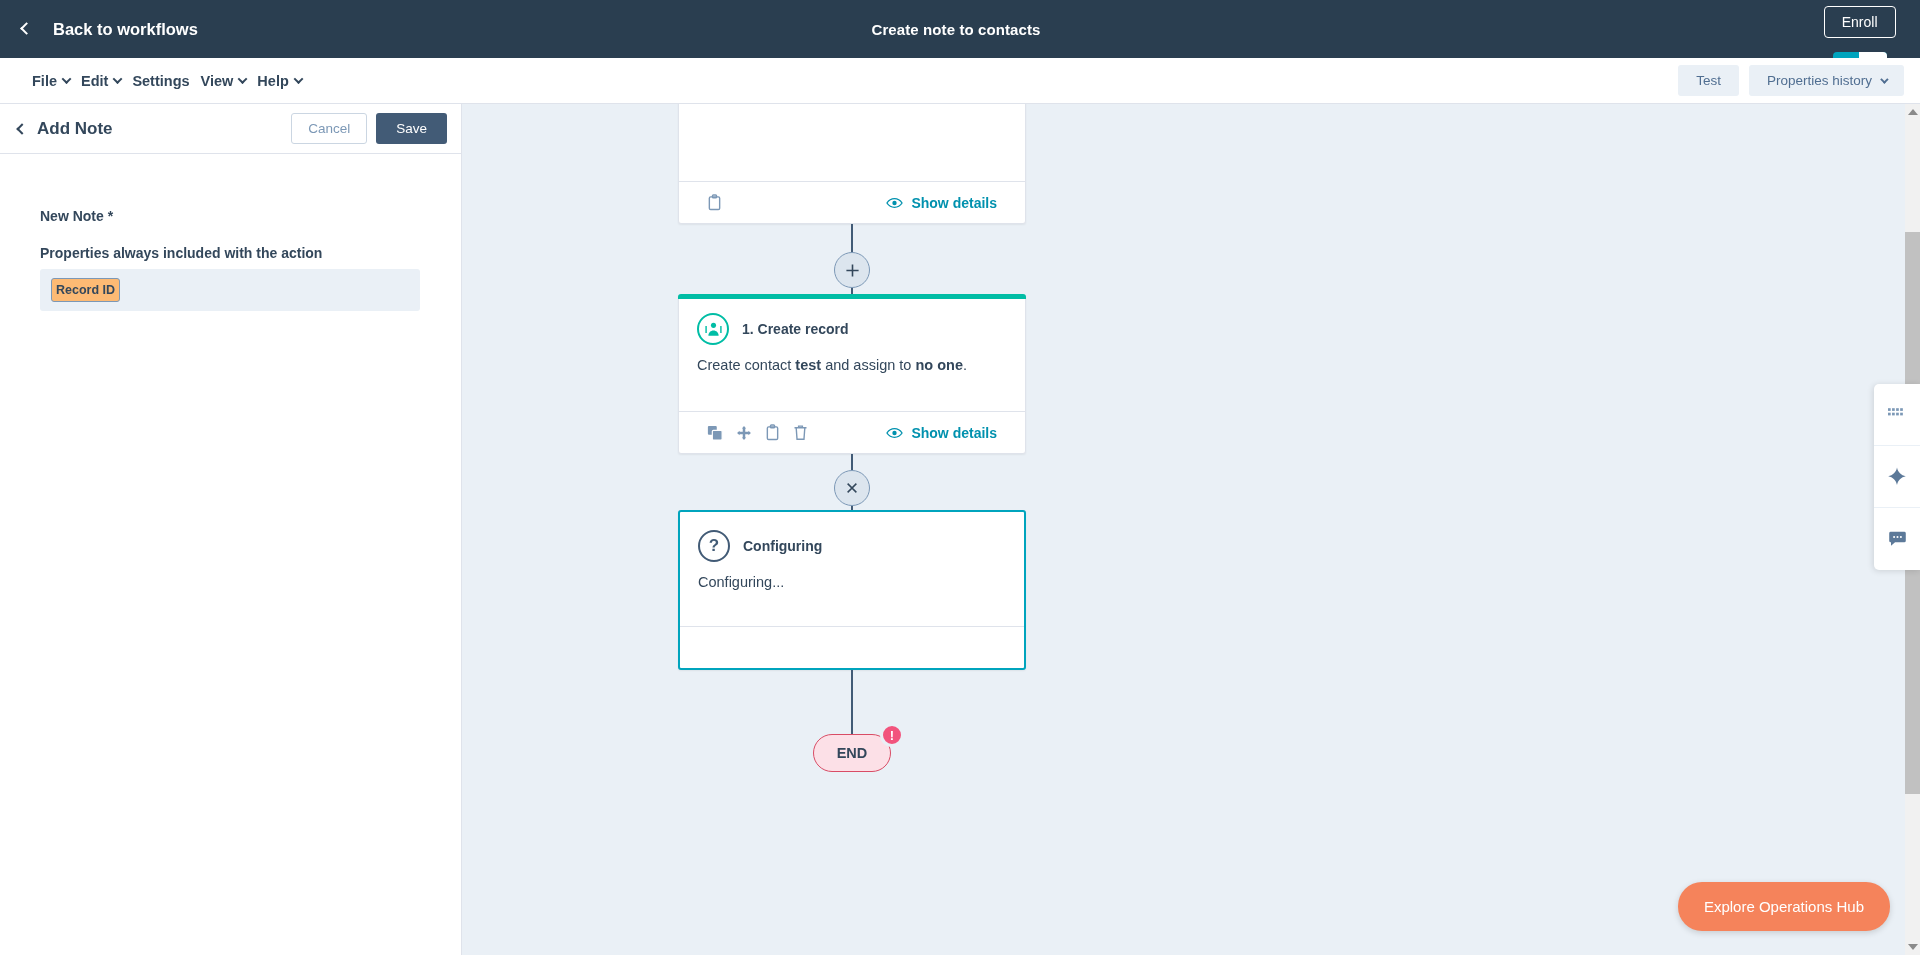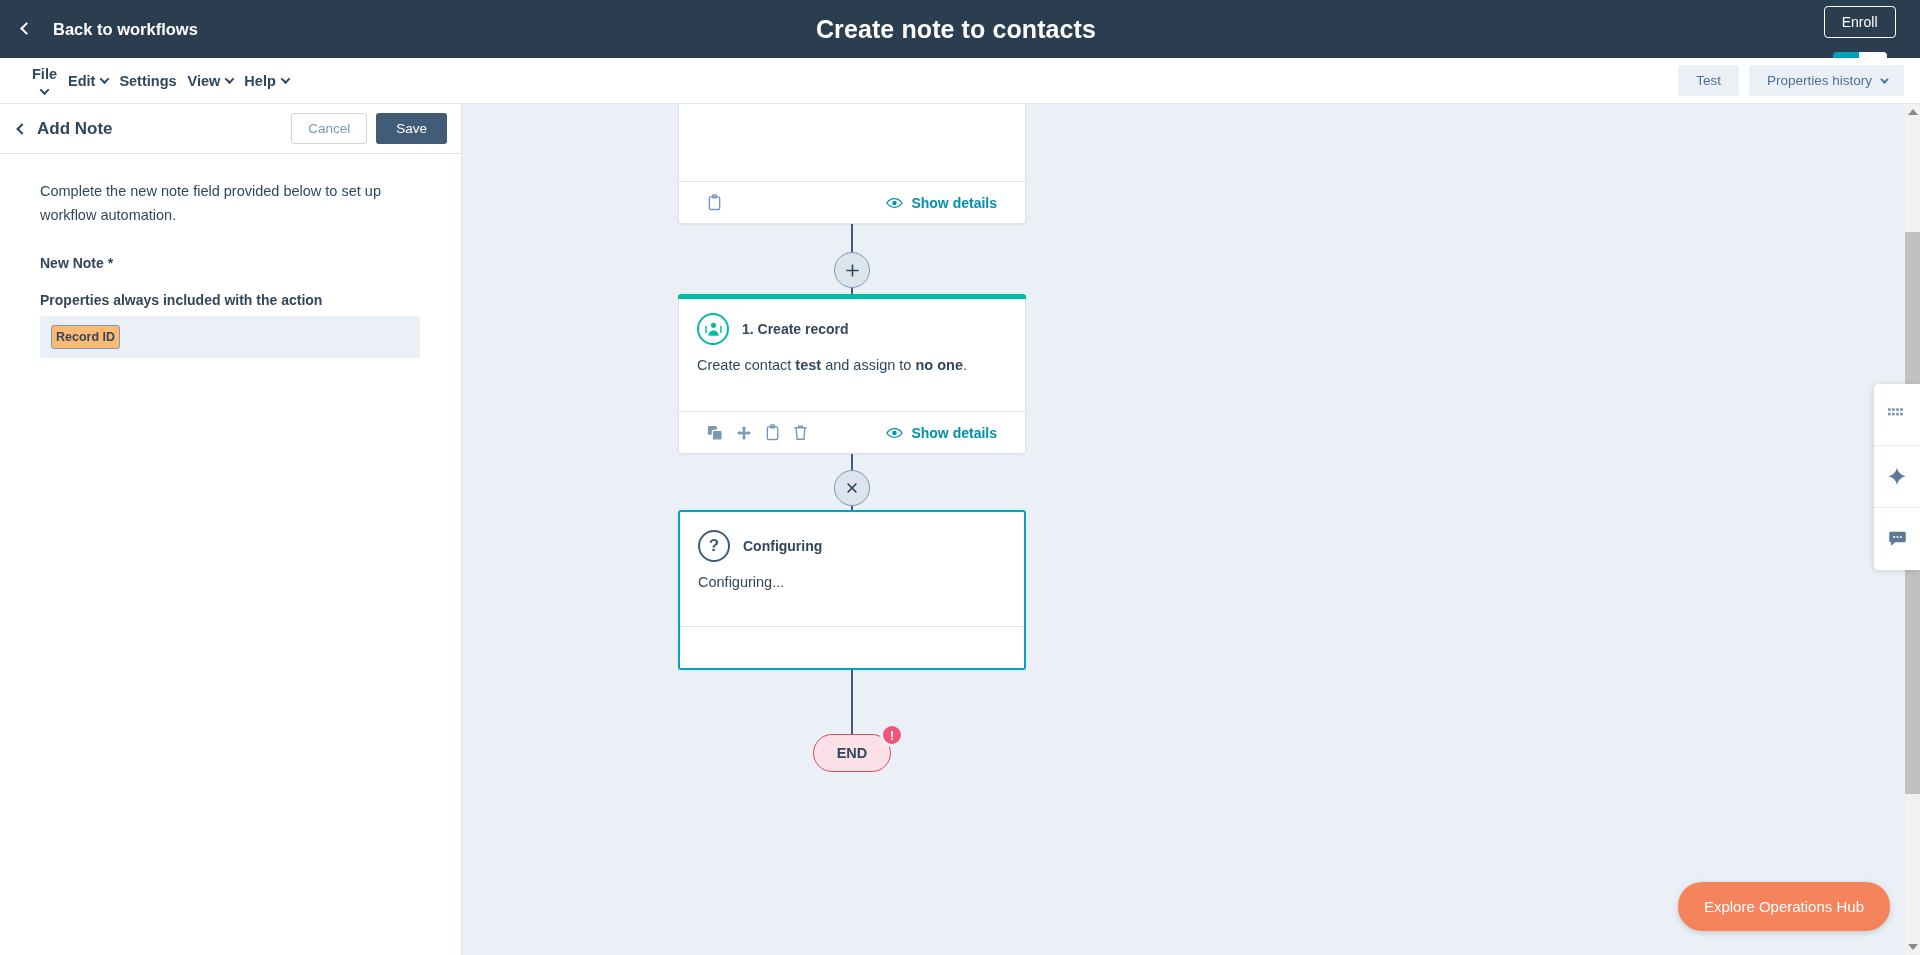--- a/index.html
+++ b/index.html
@@ -19,21 +19,21 @@
     display: flex; align-items: center; gap: 22px;
     margin-left: 22px; color: #ffffff;
     font-size: 16.5px; font-weight: bold; cursor: pointer;
   }
   .chev-left {
     width: 9px; height: 9px; border-left: 2.2px solid #fff; border-bottom: 2.2px solid #fff;
     transform: rotate(45deg); display: inline-block; margin-bottom: 1px;
   }
   .topbar-title {
     position: absolute; left: 0; width: 1912px; text-align: center;
-    color: #ffffff; font-size: 25px; font-weight: bold; letter-spacing: .1px;
+    color: #ffffff; font-size: 15px; font-weight: bold; letter-spacing: .1px;
     pointer-events: none;
   }
   .topbar-right {
     position: absolute; right: 14px; display: flex; align-items: center; gap: 14px; flex-direction: column;
   }
   .wf-status { color: #ffffff; font-size: 13.5px; }
   .enroll-btn {
     border: 1.4px solid #ffffff; border-radius: 4px; background: transparent;
     color: #ffffff; font-size: 14px; padding: 7px 17px; cursor: pointer;
     font-family: "Liberation Sans", sans-serif;
@@ -55,21 +55,21 @@
   
   .menubar {
     position: absolute; top: 58px; left: 0; width: 1920px; height: 46px;
     background: #ffffff; border-bottom: 1px solid #dfe3eb;
     display: flex; align-items: center;
   }
   .menu-item {
     display: flex; align-items: center; gap: 6px;
     margin-left: 11px; color: #33475b; font-size: 14.5px; font-weight: bold; cursor: pointer;
   }
-  .menu-item:first-child { margin-left: 32px; flex-direction: column; }
+  .menu-item:first-child { margin-left: 32px; }
   .caret {
     width: 7px; height: 7px; border-right: 2px solid #33475b; border-bottom: 2px solid #33475b;
     transform: rotate(45deg) translate(-1px,-1px);
   }
   .menubar-right { position: absolute; right: 16px; display: flex; align-items: center; gap: 10px; }
   .ghost-btn {
     background: #eaf0f6; color: #506e91; border: none; border-radius: 3px;
     font-size: 13.5px; padding: 8px 18px; cursor: pointer;
     font-family: "Liberation Sans", sans-serif;
     display: flex; align-items: center; gap: 8px;
@@ -314,21 +314,20 @@
 <div class="left-panel">
   <div class="panel-head">
     <div class="panel-title">
       <span class="chev-left-dk"></span>
       <span>Add Note</span>
     </div>
     <button class="cancel-btn">Cancel</button>
     <button class="save-btn">Save</button>
   </div>
   <div class="panel-body">
-    <div class="panel-desc">Complete the new note field provided below to set up workflow automation.</div>
     <label class="field-label">New Note *</label>
     <label class="props-label">Properties always included with the action</label>
     <div class="props-box">
       <span class="prop-chip">Record ID</span>
     </div>
   </div>
 </div>
 
 <div class="canvas">
   <div class="flow">

